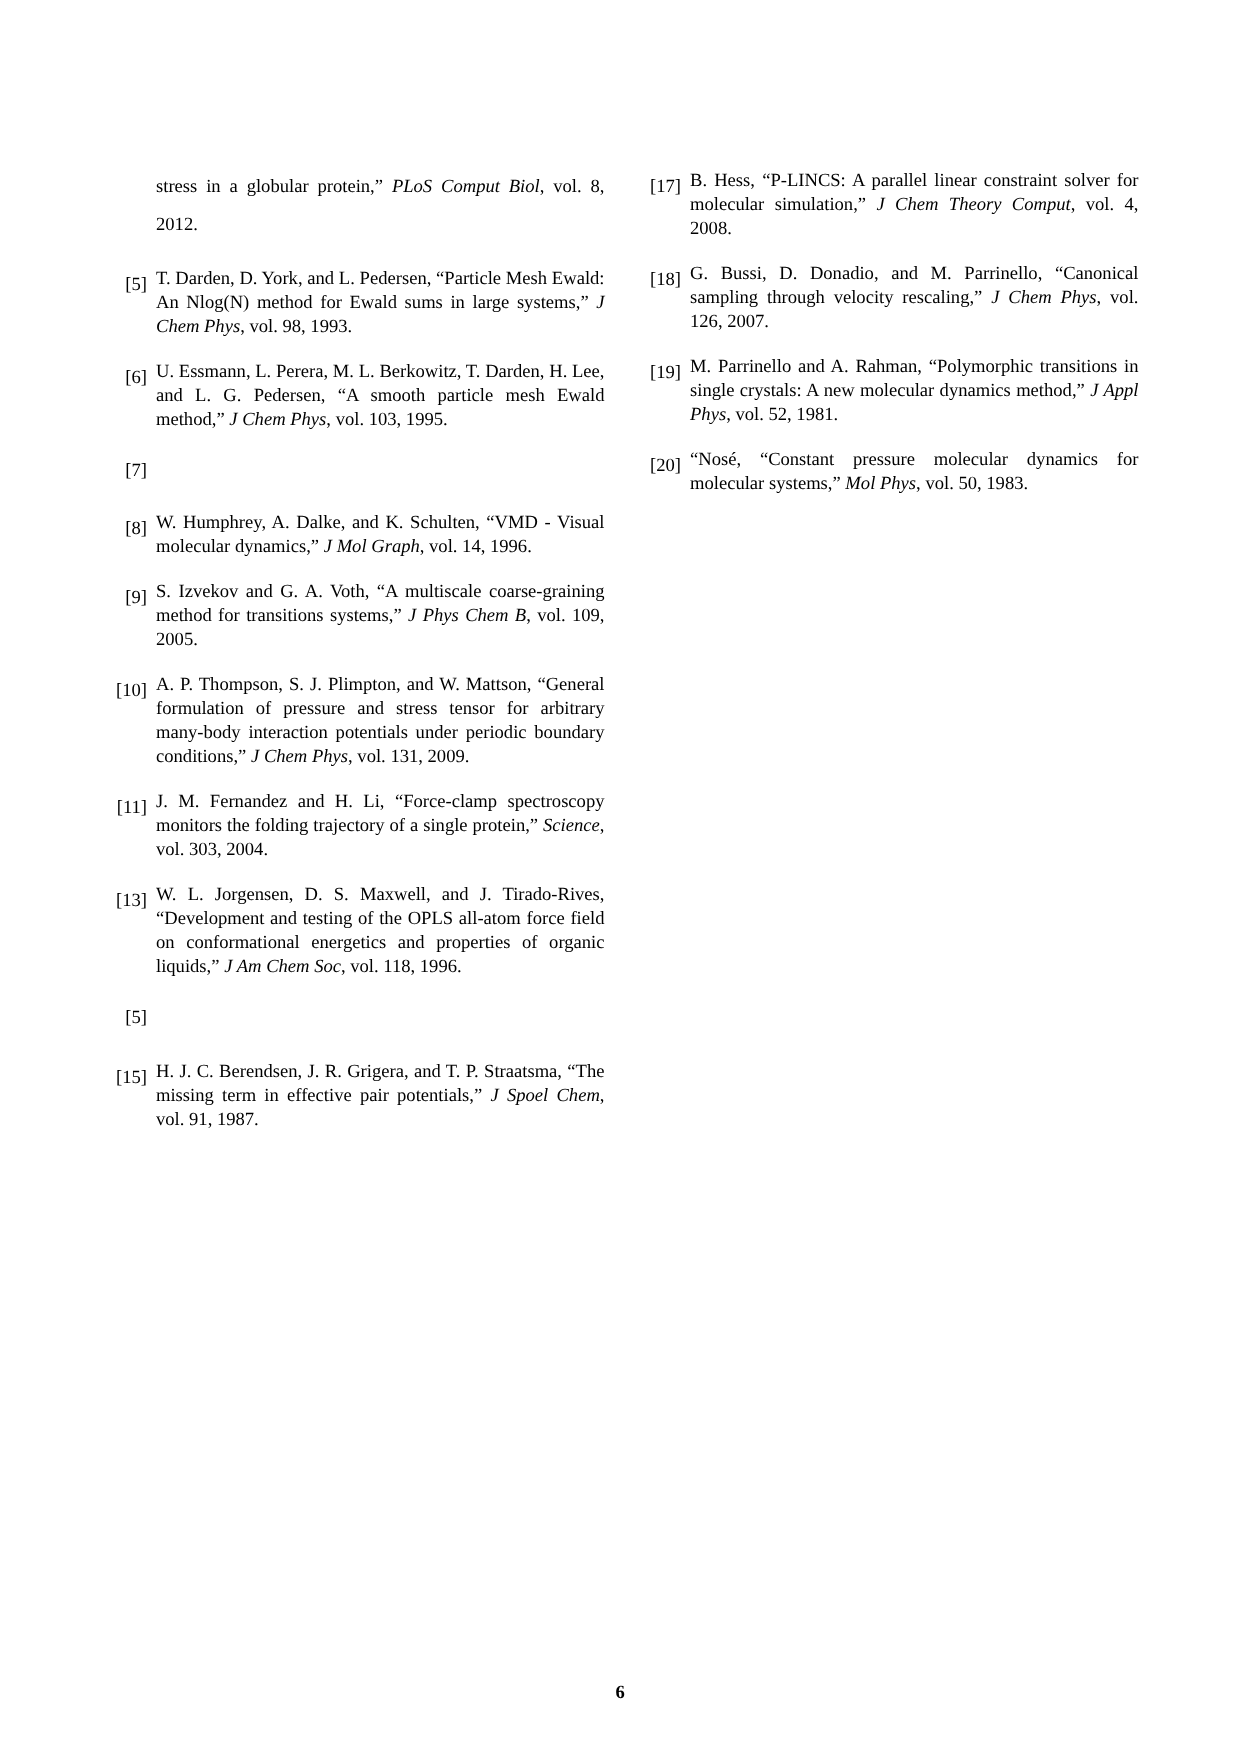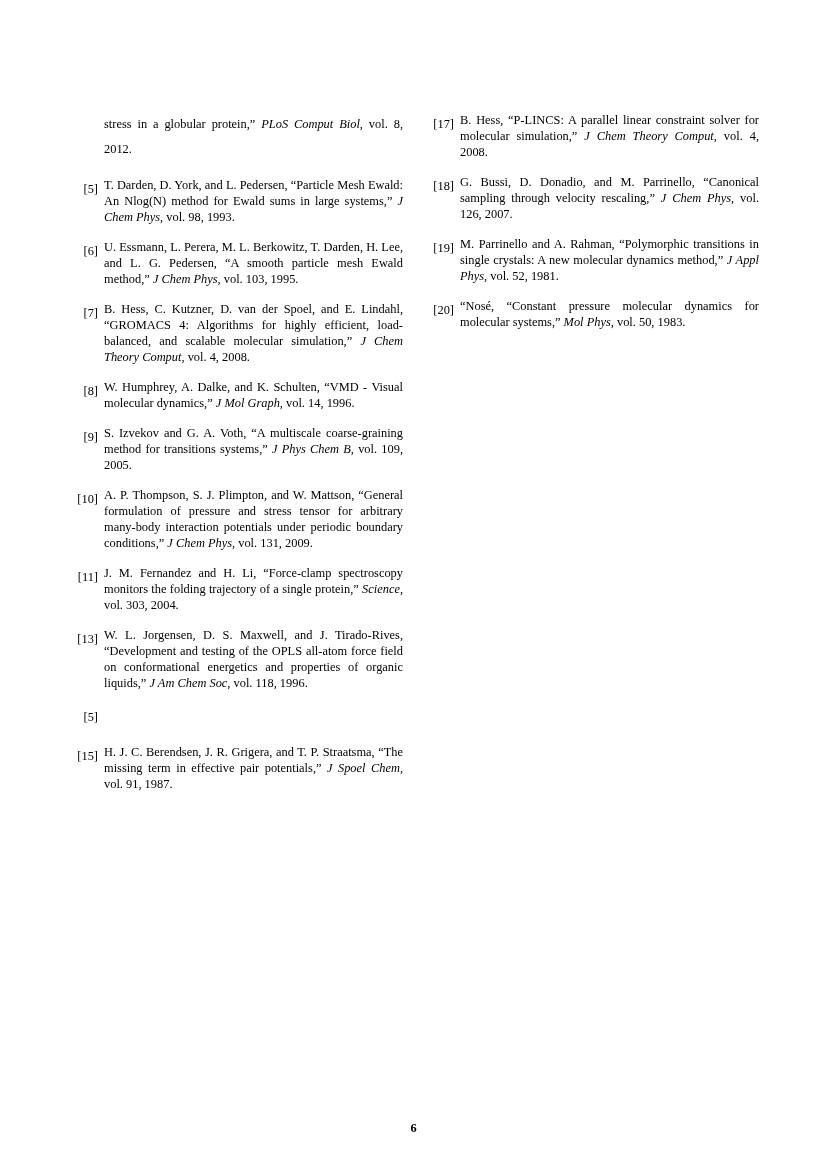--- a/index.html
+++ b/index.html
@@ -113,21 +113,20 @@
         <div class="ref-body"><span>T. Darden, D. York, and L. Pedersen, “Particle Mesh Ewald: An Nlog(N) method for Ewald sums in large systems,” </span><span class="jrnl">J Chem Phys</span><span>, vol. 98, 1993.</span></div>
       </div>
 
       <div class="ref">
         <div class="ref-label">[6]</div>
         <div class="ref-body"><span>U. Essmann, L. Perera, M. L. Berkowitz, T. Darden, H. Lee, and L. G. Pedersen, “A smooth particle mesh Ewald method,” </span><span class="jrnl">J Chem Phys</span><span>, vol. 103, 1995.</span></div>
       </div>
 
       <div class="ref">
         <div class="ref-label">[7]</div>
-        <div class="ref-body"><span>B. Hess, C. Kutzner, D. van der Spoel, and E. Lindahl, “GROMACS 4: Algorithms for highly efficient, load-balanced, and scalable molecular simulation,” </span><span class="jrnl">J Chem Theory Comput</span><span>, vol. 4, 2008.</span></div>
       </div>
 
       <div class="ref">
         <div class="ref-label">[8]</div>
         <div class="ref-body"><span>W. Humphrey, A. Dalke, and K. Schulten, “VMD - Visual molecular dynamics,” </span><span class="jrnl">J Mol Graph</span><span>, vol. 14, 1996.</span></div>
       </div>
 
       <div class="ref">
         <div class="ref-label">[9]</div>
         <div class="ref-body"><span>S. Izvekov and G. A. Voth, “A multiscale coarse-graining method for transitions systems,” </span><span class="jrnl">J Phys Chem B</span><span>, vol. 109, 2005.</span></div>

